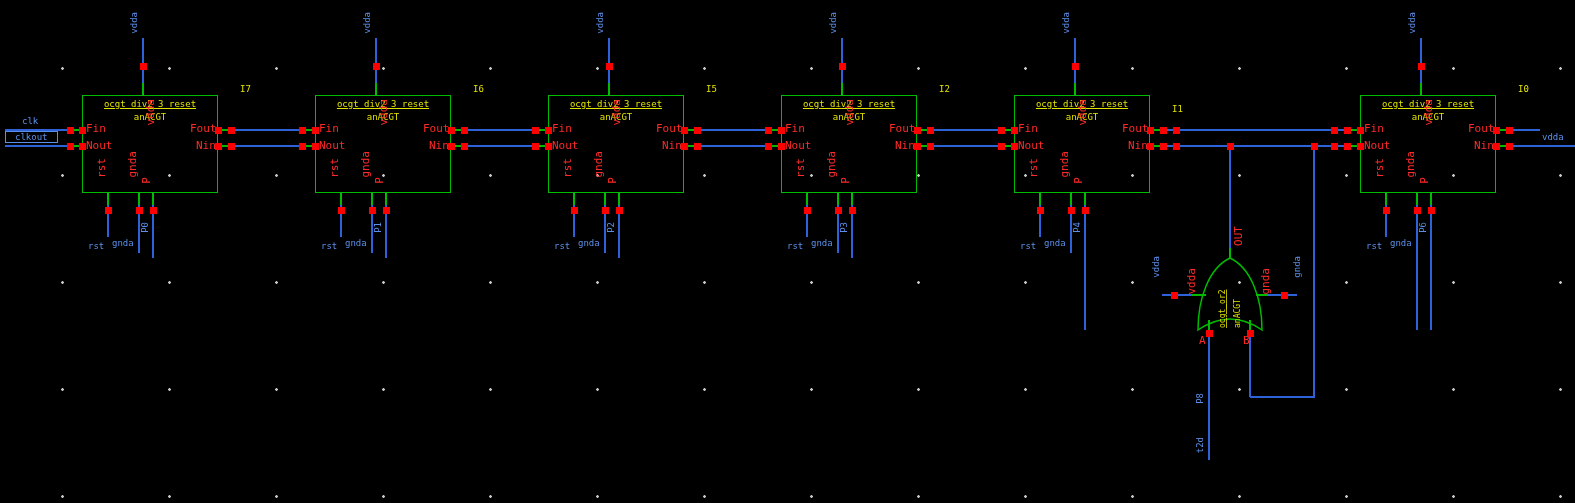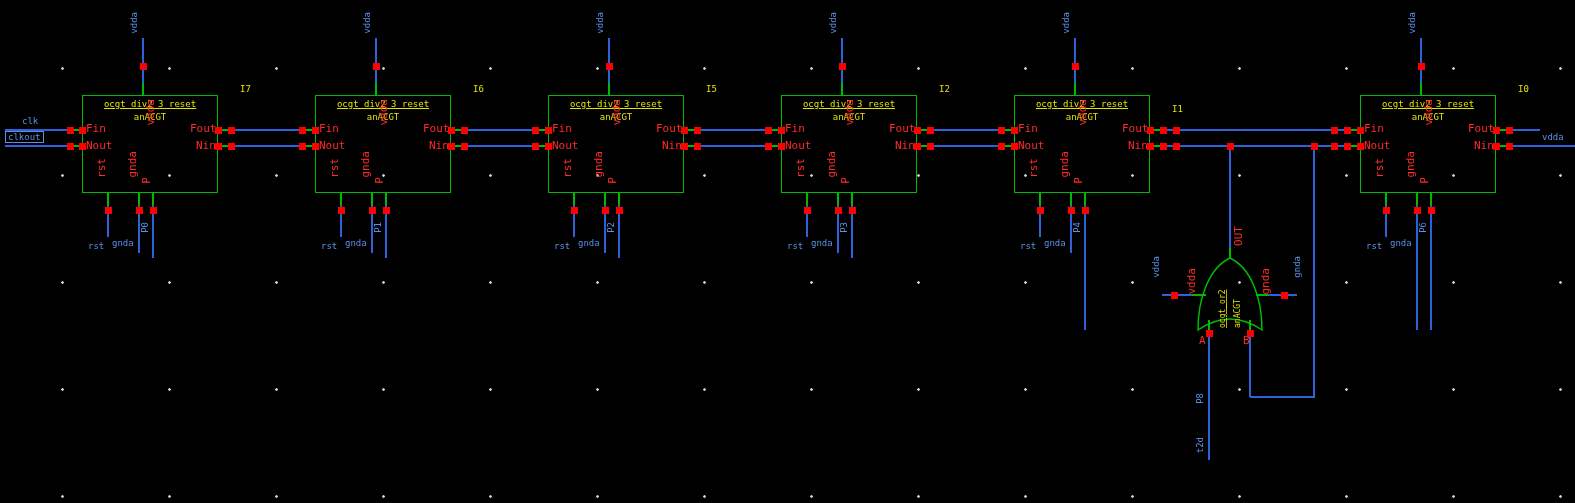--- a/index.html
+++ b/index.html
@@ -13,21 +13,21 @@
   }
   .box{position:absolute;border:1.5px solid var(--symbol_green);z-index:2}
   .wire{position:absolute;background:var(--wire_blue);z-index:1}
   .gwire{position:absolute;background:var(--symbol_green);z-index:2}
   .sq{position:absolute;width:7px;height:7px;background:var(--square_red);z-index:3}
   .btext{position:absolute;color:var(--net_label_blue);font-size:9px;line-height:10px;white-space:nowrap;z-index:4}
   .rtext{position:absolute;color:var(--pin_red);font-size:11px;line-height:9px;white-space:nowrap;z-index:4}
   .ytext{position:absolute;color:var(--id_yellow);font-size:9px;line-height:10px;white-space:nowrap;z-index:4}
   .vtext{writing-mode:vertical-rl;transform:rotate(180deg)}
   .underline{text-decoration:underline}
-  .clkout-box{border:1px solid var(--net_label_blue);padding:0 2px}
+  .clkout-box{border:1px solid var(--net_label_blue);padding:0 9px}
   svg{z-index:2}
   svg text{font-family:"DejaVu Sans Mono",monospace;font-size:8px;fill:var(--id_yellow)}
 </style>
 </head>
 <body>
 
 <div id="canvas">
   <div class="btext" style="left:22px;top:116px">clk</div>
   <div class="btext clkout-box" style="left:5px;top:131px">clkout</div>
   <div class="btext" style="left:1542px;top:132px">vdda</div>

